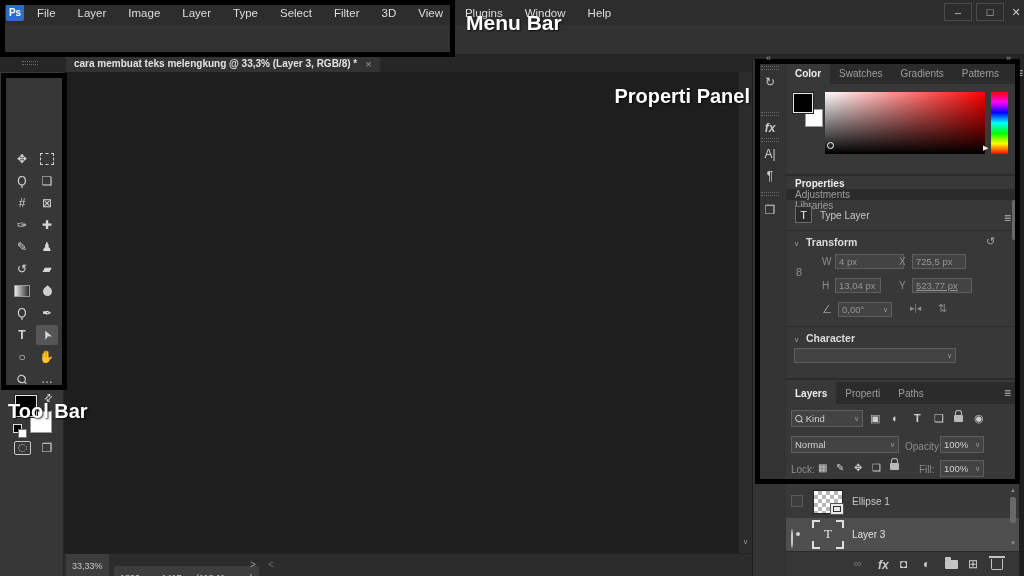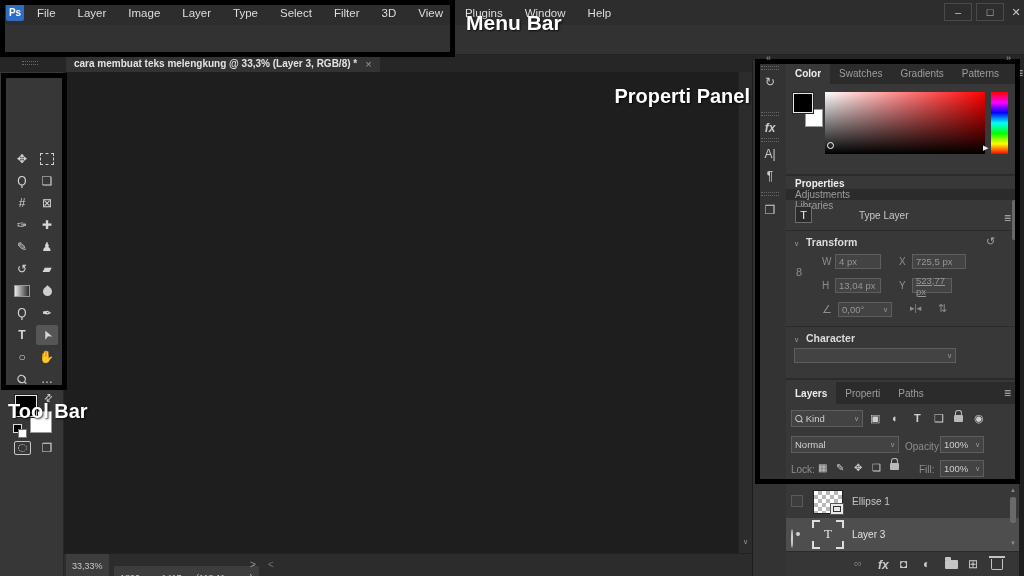--- a/index.html
+++ b/index.html
@@ -337,40 +337,40 @@
     <div class="abs huestrip" style="left:205px;top:32px;width:17px;height:62px;"></div>
 
     <div class="pdivider" style="top:114px;"></div>
     <div class="ptabs" style="top:118px;flex-direction:column;">
       <span class="ptab active">Properties</span>
       <span class="ptab">Adjustments</span>
       <span class="ptab">Libraries</span>
       <span class="pmenu">≡</span>
     </div>
     <div class="abs tthumb" style="left:9px;top:146px;">T</div>
-    <span class="abs" style="left:34px;top:150px;font-size:10px;color:#c8c8c8;margin-left:39px;">Type Layer</span>
+    <span class="abs" style="left:34px;top:150px;font-size:10px;color:#c8c8c8;">Type Layer</span>
     <div class="pdivider" style="top:170px;height:1px;"></div>
     <span class="abs chev" style="left:8px;top:180px;">∨</span>
     <span class="abs hdr" style="left:20px;top:176px;">Transform</span>
     <span class="abs" style="left:200px;top:175px;font-size:11px;color:#a8a8a8;">↺</span>
     <span class="abs plbl" style="left:36px;top:196px;">W</span>
-    <div class="abs pfield" style="left:49px;top:194px;width:46px;">
+    <div class="abs pfield" style="left:49px;top:194px;width:69px;">
         <span>4 px</span>
       </div>
     <span class="abs plbl" style="left:113px;top:196px;">X</span>
     <div class="abs pfield" style="left:126px;top:194px;width:54px;">
         <span>725,5 px</span>
       </div>
     <span class="abs plbl" style="left:10px;top:206px;font-size:11px;">8</span>
     <span class="abs plbl" style="left:36px;top:220px;">H</span>
     <div class="abs pfield" style="left:49px;top:218px;width:46px;">
         <span>13,04 px</span>
       </div>
     <span class="abs plbl" style="left:113px;top:220px;">Y</span>
-    <div class="abs pfield" style="left:126px;top:218px;width:40px;text-decoration:underline;">
+    <div class="abs pfield" style="left:126px;top:218px;width:60px;text-decoration:underline;">
         <span>523,77 px</span>
       </div>
     <span class="abs plbl" style="left:36px;top:243px;font-size:11px;">∠</span>
     <div class="abs pfield" style="left:52px;top:242px;width:54px;">
       <span>0,00°</span>
         <span class="chev">∨</span>
     </div>
     <span class="abs plbl" style="left:124px;top:243px;font-size:9px;">▸|◂</span>
     <span class="abs plbl" style="left:152px;top:242px;font-size:11px;">⇅</span>
     <div class="pdivider" style="top:266px;height:1px;"></div>

